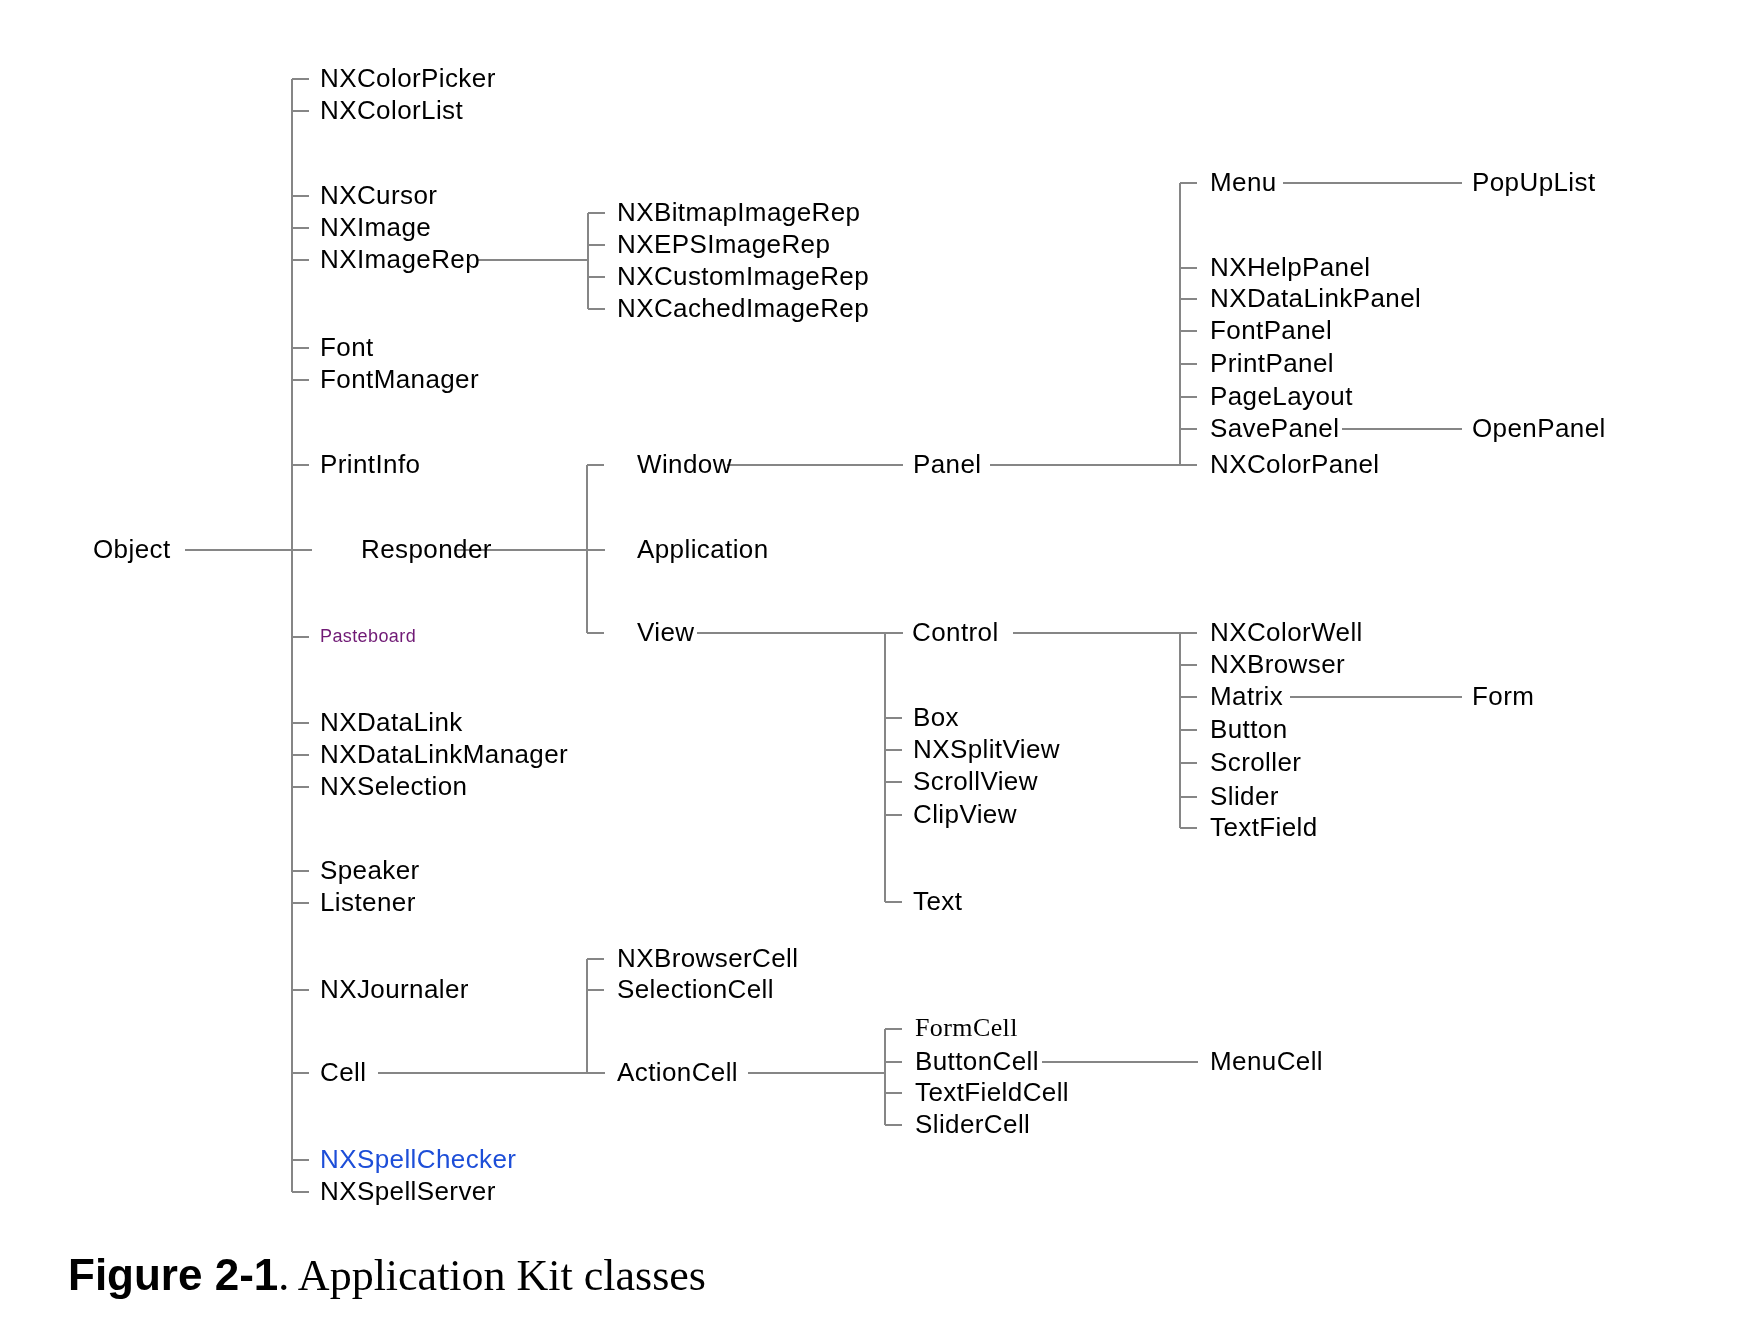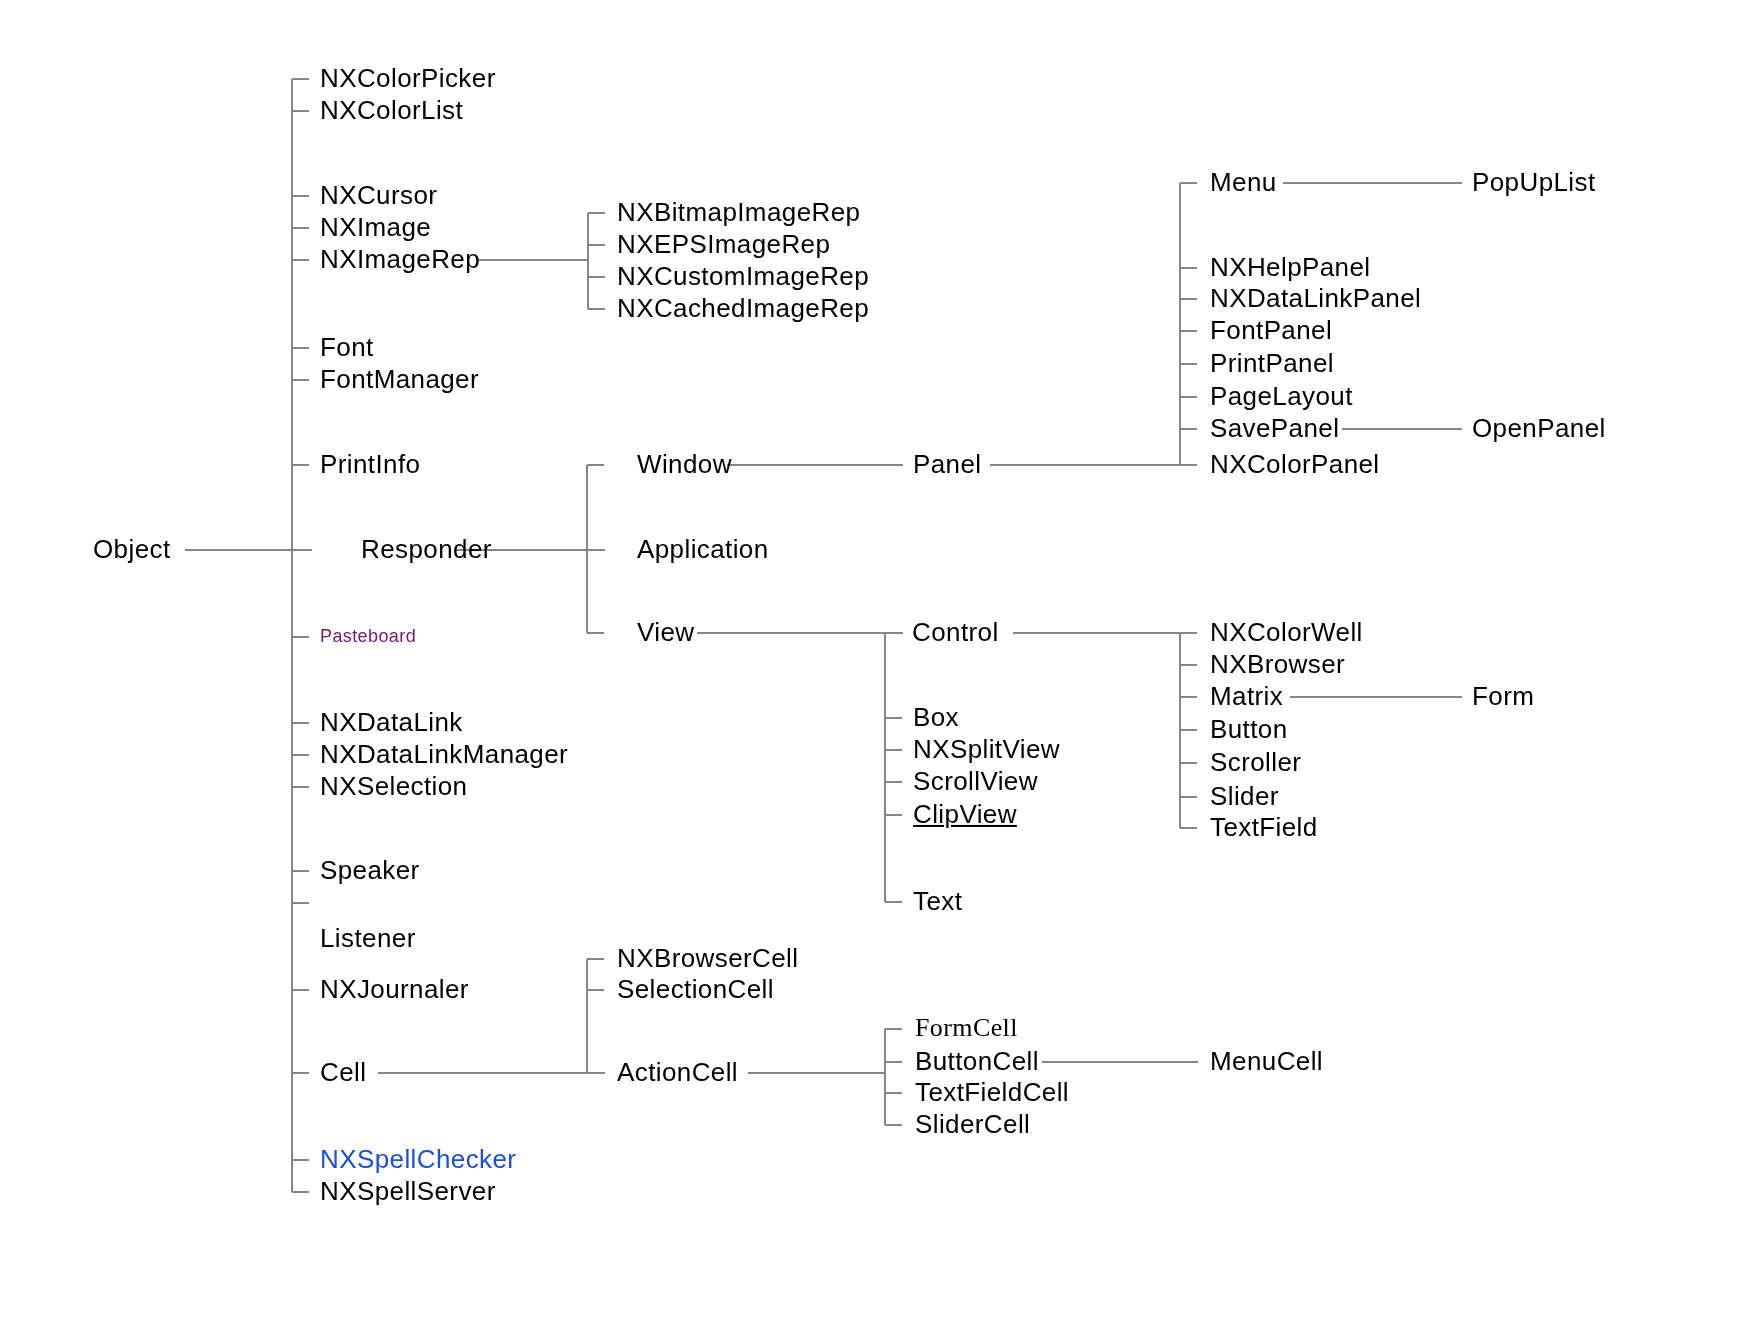--- a/index.html
+++ b/index.html
@@ -132,21 +132,21 @@
       <div class="node" style="left: 320px; top: 260px; font-size: 26px; color: rgb(0, 0, 0);">NXImageRep</div>
       <div class="node" style="left: 320px; top: 348px; font-size: 26px; color: rgb(0, 0, 0);">Font</div>
       <div class="node" style="left: 320px; top: 380px; font-size: 26px; color: rgb(0, 0, 0);">FontManager</div>
       <div class="node" style="left: 320px; top: 465px; font-size: 26px; color: rgb(0, 0, 0);">PrintInfo</div>
       <div class="node" style="left: 320px; top: 550px; font-size: 26px; color: rgb(0, 0, 0); margin-left: 41px;">Responder</div>
       <div class="node" style="left: 320px; top: 637px; font-size: 18px; color: #701a75;">Pasteboard</div>
       <div class="node" style="left: 320px; top: 723px; font-size: 26px; color: rgb(0, 0, 0);">NXDataLink</div>
       <div class="node" style="left: 320px; top: 755px; font-size: 26px; color: rgb(0, 0, 0);">NXDataLinkManager</div>
       <div class="node" style="left: 320px; top: 787px; font-size: 26px; color: rgb(0, 0, 0);">NXSelection</div>
       <div class="node" style="left: 320px; top: 871px; font-size: 26px; color: rgb(0, 0, 0);">Speaker</div>
-      <div class="node" style="left: 320px; top: 903px; font-size: 26px; color: rgb(0, 0, 0); margin-top: 36px;">Listener</div>
+      <div class="node" style="left: 320px; top: 903px; font-size: 26px; color: rgb(0, 0, 0);">Listener</div>
       <div class="node" style="left: 320px; top: 990px; font-size: 26px; color: rgb(0, 0, 0);">NXJournaler</div>
       <div class="node" style="left: 320px; top: 1073px; font-size: 26px; color: rgb(0, 0, 0);">Cell</div>
       <div class="node" style="left: 320px; top: 1160px; font-size: 26px; color: #1d4ed8;">NXSpellChecker</div>
       <div class="node" style="left: 320px; top: 1192px; font-size: 26px; color: rgb(0, 0, 0);">NXSpellServer</div>
       <div class="node" style="left: 617px; top: 213px; font-size: 26px; color: rgb(0, 0, 0);">NXBitmapImageRep</div>
       <div class="node" style="left: 617px; top: 245px; font-size: 26px; color: rgb(0, 0, 0);">NXEPSImageRep</div>
       <div class="node" style="left: 617px; top: 277px; font-size: 26px; color: rgb(0, 0, 0);">NXCustomImageRep</div>
       <div class="node" style="left: 617px; top: 309px; font-size: 26px; color: rgb(0, 0, 0);">NXCachedImageRep</div>
       <div class="node" style="left: 637px; top: 465px; font-size: 26px; color: rgb(0, 0, 0);">Window</div>
       <div class="node" style="left: 637px; top: 550px; font-size: 26px; color: rgb(0, 0, 0);">Application</div>
@@ -167,24 +167,27 @@
       <div class="node" style="left: 1210px; top: 665px; font-size: 26px; color: rgb(0, 0, 0);">NXBrowser</div>
       <div class="node" style="left: 1210px; top: 697px; font-size: 26px; color: rgb(0, 0, 0);">Matrix</div>
       <div class="node" style="left: 1472px; top: 697px; font-size: 26px; color: rgb(0, 0, 0);">Form</div>
       <div class="node" style="left: 1210px; top: 730px; font-size: 26px; color: rgb(0, 0, 0);">Button</div>
       <div class="node" style="left: 1210px; top: 763px; font-size: 26px; color: rgb(0, 0, 0);">Scroller</div>
       <div class="node" style="left: 1210px; top: 797px; font-size: 26px; color: rgb(0, 0, 0);">Slider</div>
       <div class="node" style="left: 1210px; top: 828px; font-size: 26px; color: rgb(0, 0, 0);">TextField</div>
       <div class="node" style="left: 913px; top: 718px; font-size: 26px; color: rgb(0, 0, 0);">Box</div>
       <div class="node" style="left: 913px; top: 750px; font-size: 26px; color: rgb(0, 0, 0);">NXSplitView</div>
       <div class="node" style="left: 913px; top: 782px; font-size: 26px; color: rgb(0, 0, 0);">ScrollView</div>
-      <div class="node" style="left: 913px; top: 815px; font-size: 26px; color: rgb(0, 0, 0); text-decoration: underline;">ClipView</div>
+      <div class="node" style="left: 913px; top: 815px; font-size: 26px; color: rgb(0, 0, 0);">ClipView</div>
       <div class="node" style="left: 913px; top: 902px; font-size: 26px; color: rgb(0, 0, 0);">Text</div>
       <div class="node" style="left: 617px; top: 959px; font-size: 26px; color: rgb(0, 0, 0);">NXBrowserCell</div>
       <div class="node" style="left: 617px; top: 990px; font-size: 26px; color: rgb(0, 0, 0);">SelectionCell</div>
       <div class="node" style="left: 617px; top: 1073px; font-size: 26px; color: rgb(0, 0, 0);">ActionCell</div>
       <div class="node" style="left: 915px; top: 1029px; font-size: 26px; color: rgb(0, 0, 0); font-family: Liberation Serif, serif;">FormCell</div>
       <div class="node" style="left: 915px; top: 1062px; font-size: 26px; color: rgb(0, 0, 0);">ButtonCell</div>
       <div class="node" style="left: 1210px; top: 1062px; font-size: 26px; color: rgb(0, 0, 0);">MenuCell</div>
       <div class="node" style="left: 915px; top: 1093px; font-size: 26px; color: #000000;">TextFieldCell</div>
       <div class="node" style="left: 915px; top: 1125px; font-size: 26px; color: rgb(0, 0, 0);">SliderCell</div>
     </div>
+  <div id="caption">
+    <span class="cap-bold">Figure 2-1</span><span class="cap-rest">.  Application Kit classes</span>
+  </div>
 </div>
 
 </body></html>

